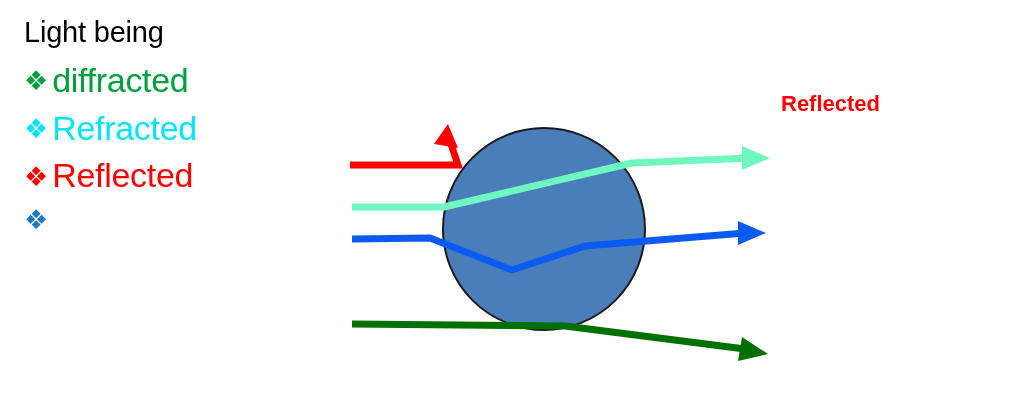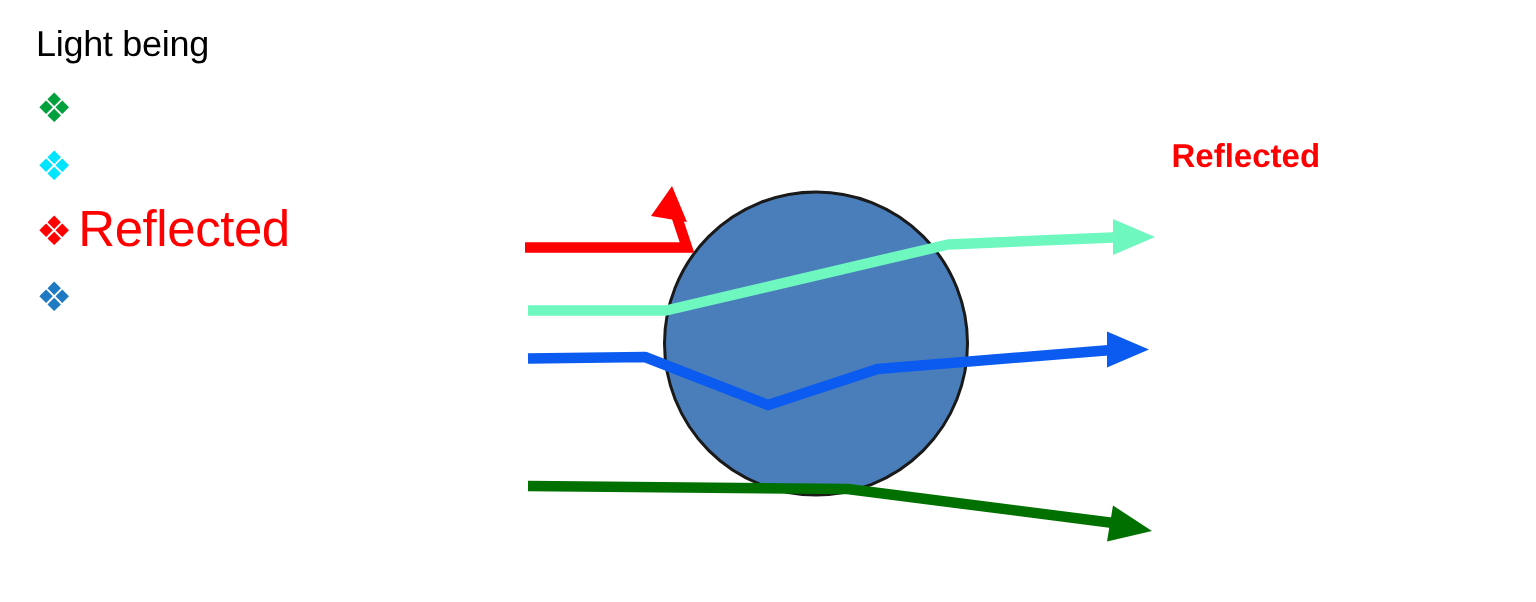--- a/index.html
+++ b/index.html
@@ -23,21 +23,21 @@
   }
 
   
   .text-column {
     position: absolute;
     left: 24px;
     top: 18px;
     width: 300px;
   }
   .heading {
-    font-size: 24px;
+    font-size: 29px;
     line-height: 1.0;
     color: #000000;
     letter-spacing: -0.2px;
     margin: 0 0 16px 0;
     white-space: nowrap;
   }
   .bullet-list {
     list-style: none;
     margin: 0;
     padding: 0;
@@ -88,24 +88,26 @@
 <body>
 
 <div id="stage">
 
   <div class="text-column">
     <div class="heading">Light being</div>
     <ul class="bullet-list">
 
       <li class="bullet-item">
         <span class="bullet-glyph" style="color:#00A03C">❖</span>
+        <span class="bullet-label" style="color:#00A03C">diffracted</span>
       </li>
 
       <li class="bullet-item">
         <span class="bullet-glyph" style="color:#00E5FF">❖</span>
+        <span class="bullet-label" style="color:#00E5FF">Refracted</span>
       </li>
 
       <li class="bullet-item">
         <span class="bullet-glyph" style="color:#FF0000">❖</span>
         <span class="bullet-label" style="color:#FF0000">Reflected</span>
       </li>
 
       <li class="bullet-item">
         <span class="bullet-glyph" style="color:#1F7AC4">❖</span>
       </li>

